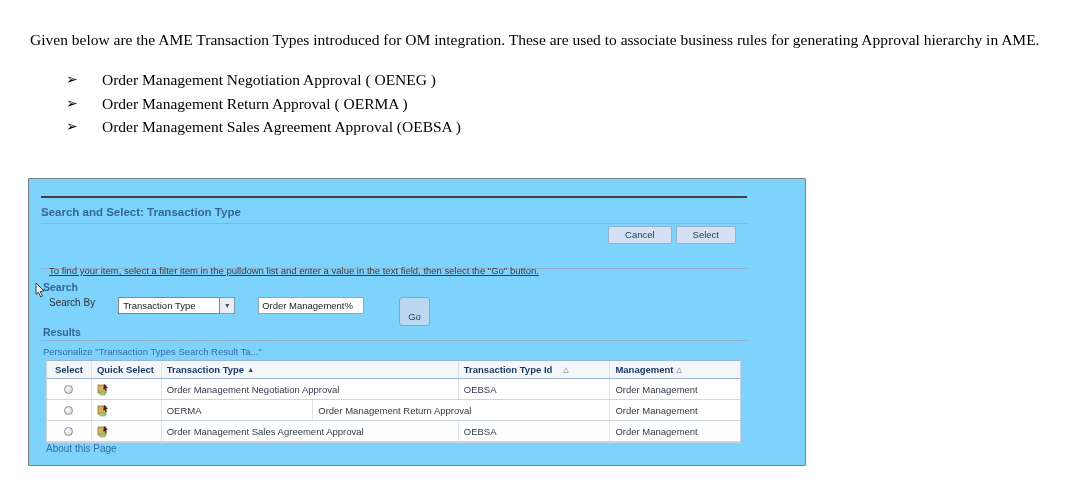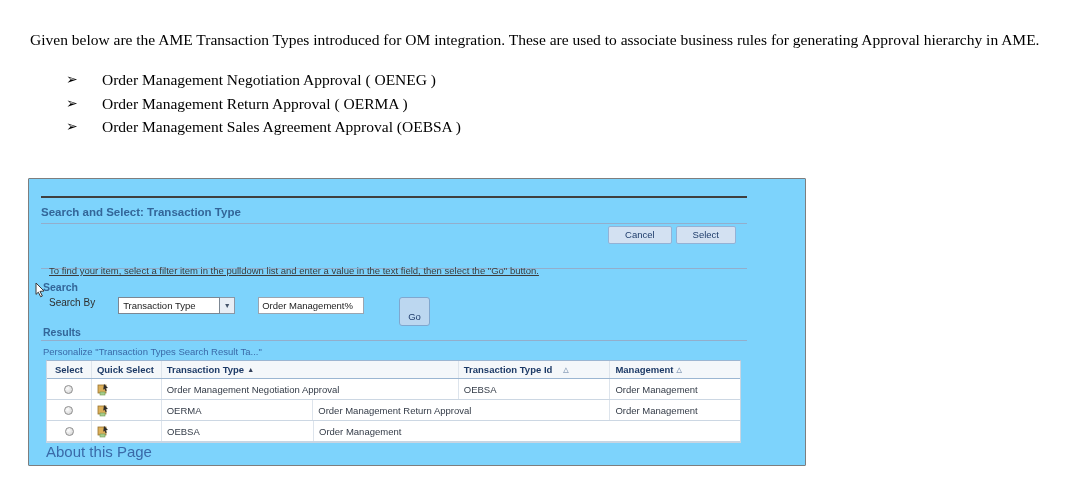--- a/index.html
+++ b/index.html
@@ -187,20 +187,21 @@
           <span class="radio"></span>
         </div>
       <div class="tc c2">
           <span class="qs-btn">
         <svg width="12" height="13" viewBox="0 0 12 13">
           <rect x="1" y="2" width="8" height="8" fill="#dcaf5a" stroke="#9a7430" stroke-width="0.8"></rect>
           <rect x="3" y="9" width="5" height="3" fill="#a8cf8e" stroke="#6f9a55" stroke-width="0.6"></rect>
           <path d="M7,1 L11,5 L8.6,5.2 L9.8,7.6 L8.6,8.1 L7.4,5.8 L6.2,6.8 Z" fill="#2b2b2b"></path>
         </svg></span>
       </div>
+      <div class="tc c3">Order Management Sales Agreement Approval</div>
       <div class="tc c4">OEBSA</div>
       <div class="tc c5">Order Management</div>
     </div>
   </div>
 
-  <div class="abs link" style="left:17px; top:264px; font-size:15px;">About this Page</div>
+  <div class="abs link" style="left:17px; top:264px; font-size:10px;">About this Page</div>
 
 </div>
 
 </body></html>

